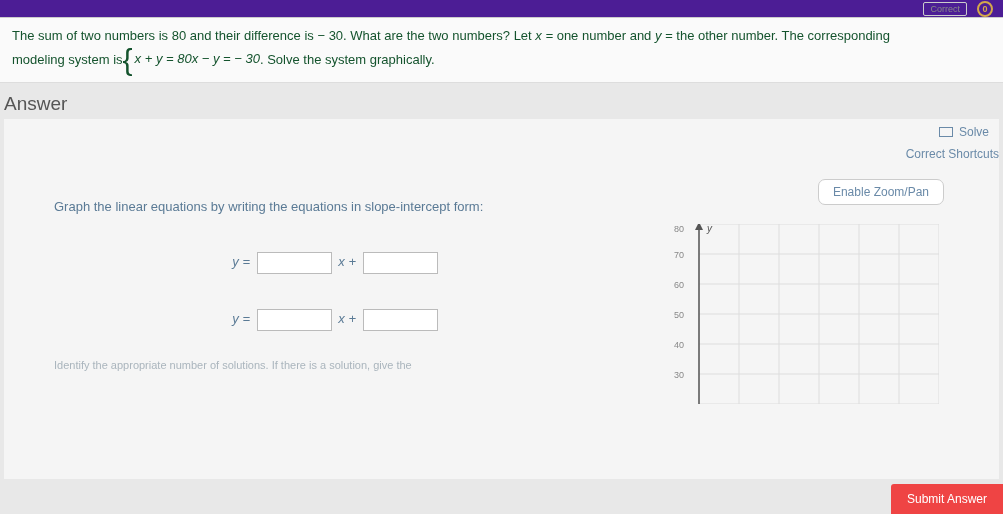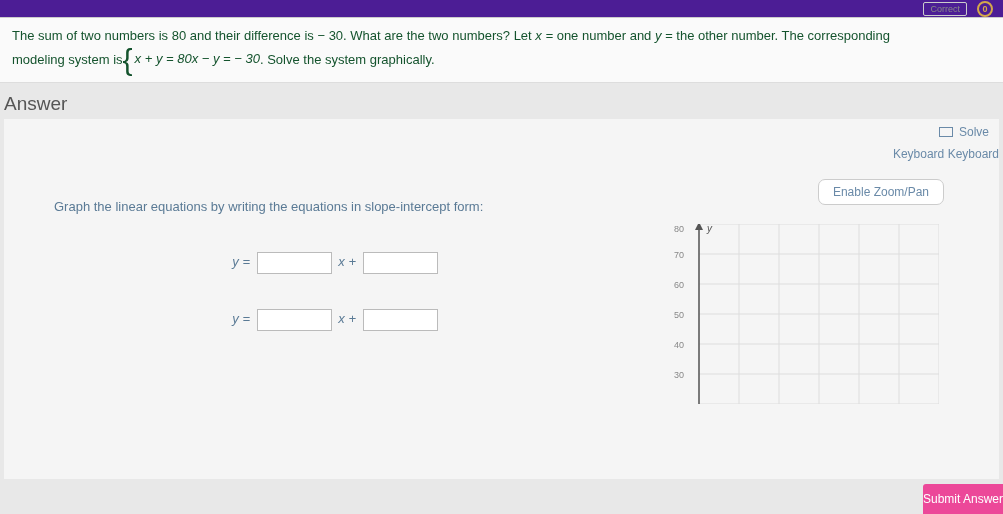--- a/index.html
+++ b/index.html
@@ -159,23 +159,23 @@
       position: relative;
     }
     .graph-svg {
       width: 300px;
       height: 180px;
     }
     .submit-btn {
       position: absolute;
       right: 0;
       bottom: 0;
-      background: #ec4899;
+      background: #ef4444;
       color: #fff;
-      padding: 8px 0;
+      padding: 8px 16px;
       font-size: 12px;
       border: none;
       border-top-left-radius: 3px;
       cursor: pointer;
     }
   </style>
 </head>
 <body>
 
 <div class="top-bar">
@@ -200,37 +200,38 @@
 
 <div class="answer-label">Answer</div>
 
 <div class="answer-area">
   <div class="tools-row">
     <span>
       <span class="keypad-icon"></span>
       <span>Solve</span>
     </span>
   </div>
-  <div class="kb-shortcut">Keyboard Keyboard</div>
+  <div class="kb-shortcut">Correct Shortcuts</div>
 
   <div class="content-split">
     <div class="left-panel">
       <div class="instruction">Graph the linear equations by writing the equations in slope-intercept form:</div>
       <div class="eq-row">
         <span>y =</span>
         <input class="eq-input" style="">
         <span>x +</span>
         <input class="eq-input" style="">
       </div>
       <div class="eq-row">
         <span>y =</span>
         <input class="eq-input" style="">
         <span>x +</span>
         <input class="eq-input" style="">
       </div>
+      <div class="identify-text">Identify the appropriate number of solutions. If there is a solution, give the</div>
     </div>
 
     <div class="right-panel">
       <button class="zoom-btn">Enable Zoom/Pan</button>
       <div class="graph-container">
         <svg class="graph-svg" viewBox="0 0 300 180">
           <g stroke="#ddd" stroke-width="1">
             <line x1="60" y1="0" x2="300" y2="0"></line>
             <line x1="60" y1="30" x2="300" y2="30"></line>
             <line x1="60" y1="60" x2="300" y2="60"></line>

